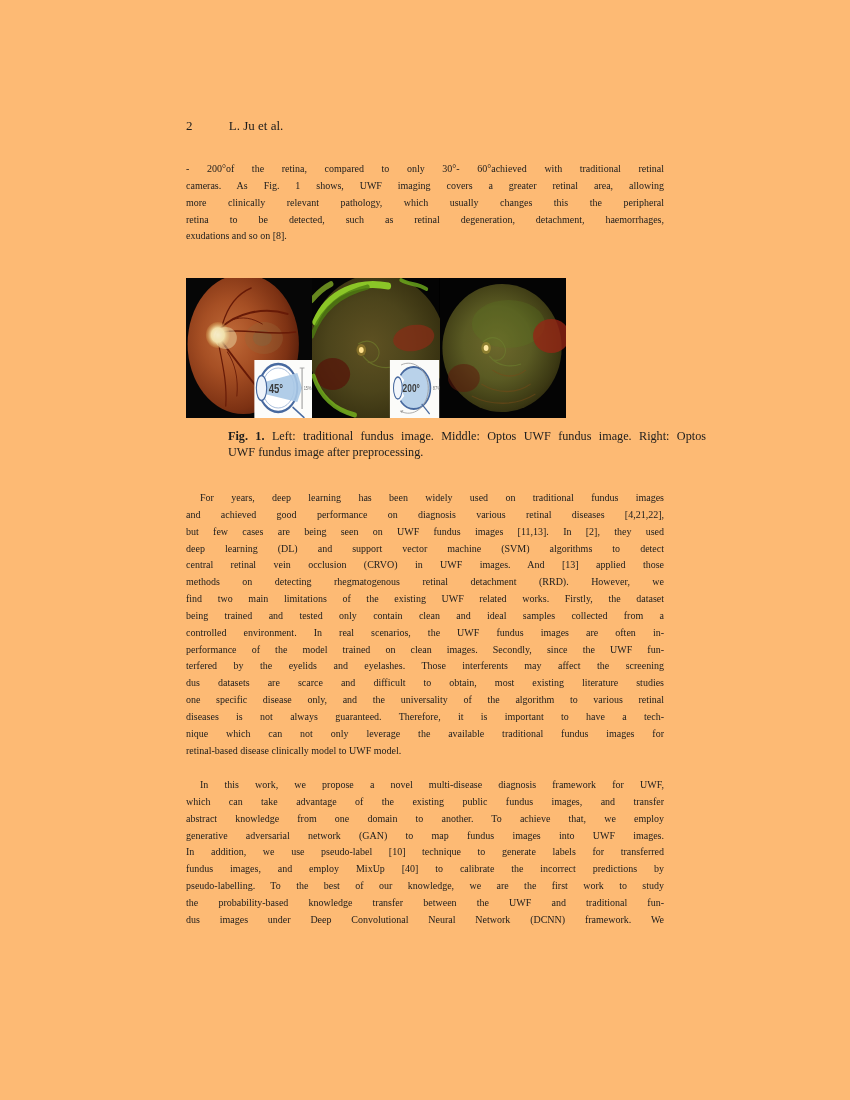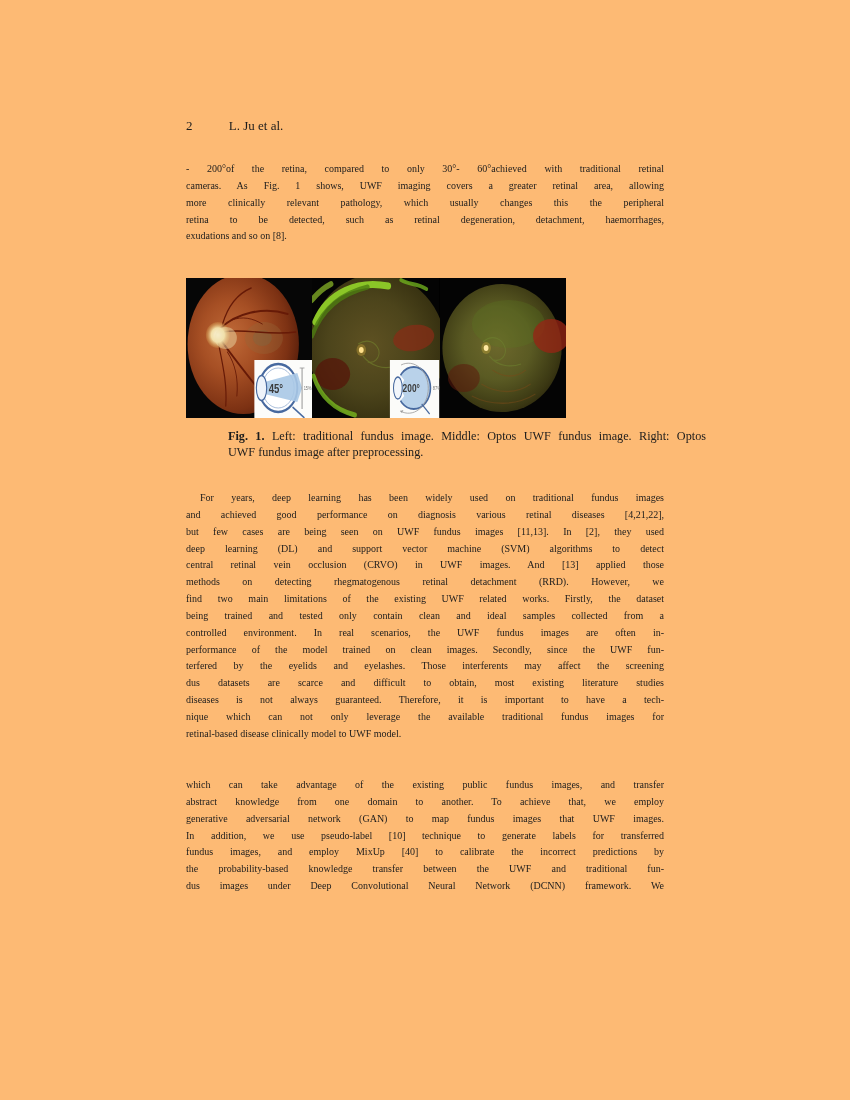--- a/index.html
+++ b/index.html
@@ -204,28 +204,31 @@
       <div class="jline">but few cases are being seen on UWF fundus images [11,13]. In [2], they used</div>
       <div class="jline">deep learning (DL) and support vector machine (SVM) algorithms to detect</div>
       <div class="jline">central retinal vein occlusion (CRVO) in UWF images. And [13] applied those</div>
       <div class="jline">methods on detecting rhegmatogenous retinal detachment (RRD). However, we</div>
       <div class="jline">find two main limitations of the existing UWF related works. Firstly, the dataset</div>
       <div class="jline">being trained and tested only contain clean and ideal samples collected from a</div>
       <div class="jline">controlled environment. In real scenarios, the UWF fundus images are often in-</div>
       <div class="jline">performance of the model trained on clean images. Secondly, since the UWF fun-</div>
       <div class="jline">terfered by the eyelids and eyelashes. Those interferents may affect the screening</div>
       <div class="jline">dus datasets are scarce and difficult to obtain, most existing literature studies</div>
+      <div class="jline">one specific disease only, and the universality of the algorithm to various retinal</div>
       <div class="jline">diseases is not always guaranteed. Therefore, it is important to have a tech-</div>
       <div class="jline">nique which can not only leverage the available traditional fundus images for</div>
       <div class="jline endline">retinal-based disease clinically model to UWF model.</div>
     </section>
 
   <section class="para p3">
+      <div class="jline indent">In this work, we propose a novel multi-disease diagnosis framework for UWF,</div>
       <div class="jline">which can take advantage of the existing public fundus images, and transfer</div>
       <div class="jline">abstract knowledge from one domain to another. To achieve that, we employ</div>
-      <div class="jline">generative adversarial network (GAN) to map fundus images that UWF images.</div>
+      <div class="jline">generative adversarial network (GAN) to map fundus images into UWF images.</div>
       <div class="jline">In addition, we use pseudo-label [10] technique to generate labels for transferred</div>
       <div class="jline">fundus images, and employ MixUp [40] to calibrate the incorrect predictions by</div>
+      <div class="jline">pseudo-labelling. To the best of our knowledge, we are the first work to study</div>
       <div class="jline">the probability-based knowledge transfer between the UWF and traditional fun-</div>
       <div class="jline">dus images under Deep Convolutional Neural Network (DCNN) framework. We</div>
     </section>
 
 </div>
 
 </body></html>

